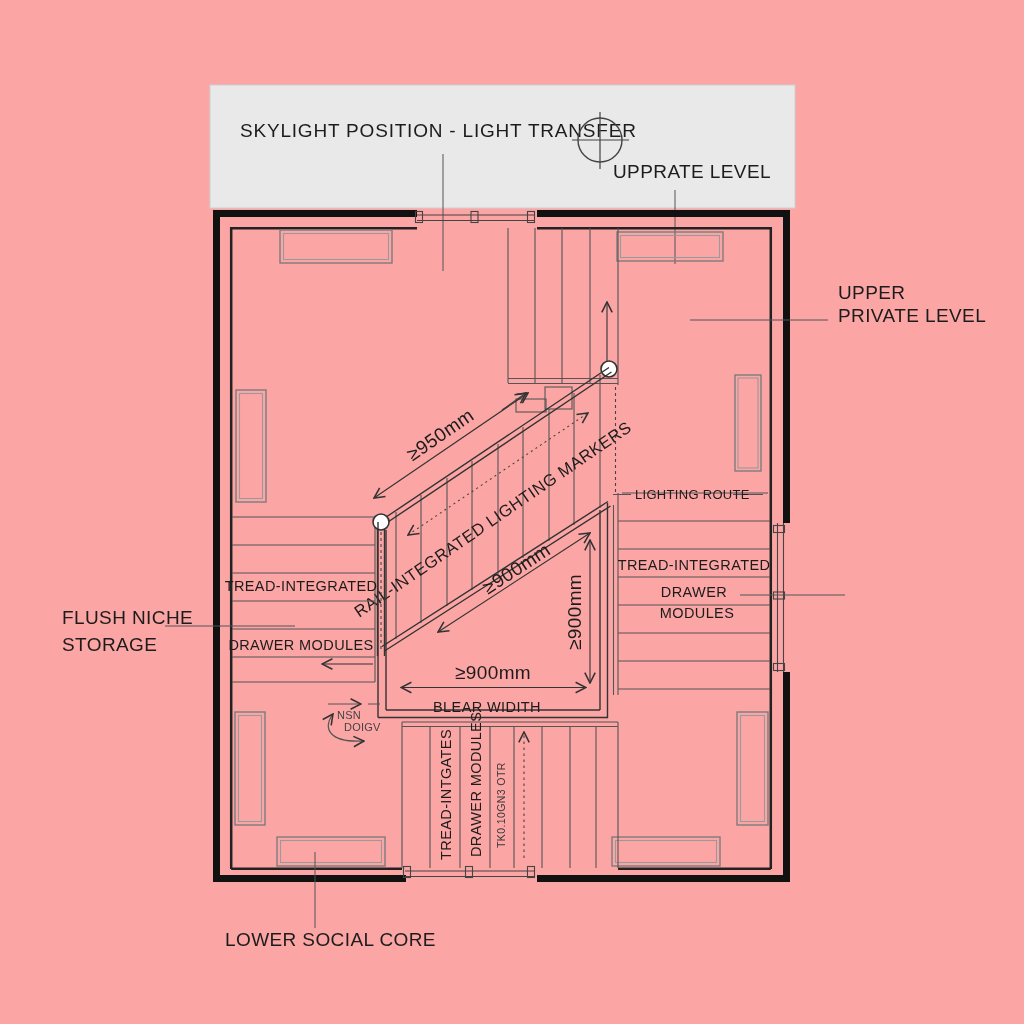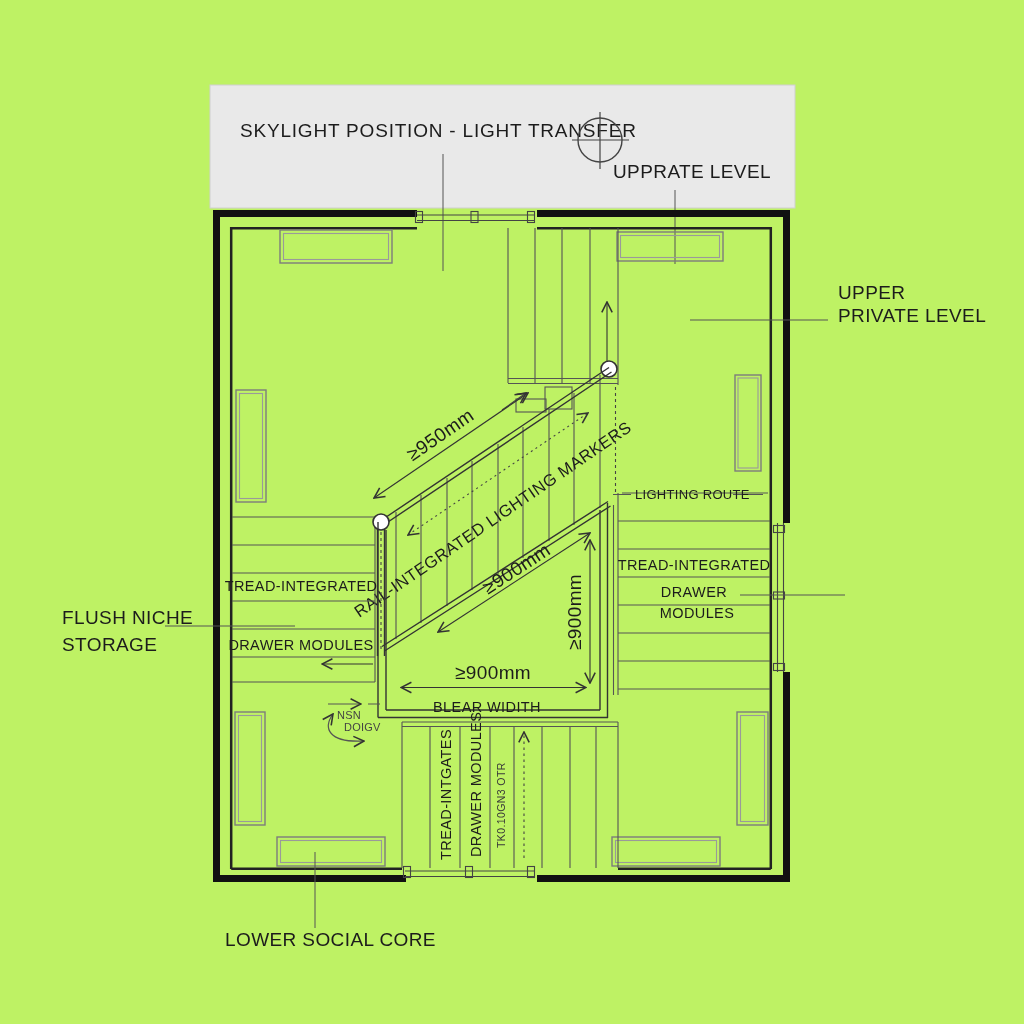--- a/index.html
+++ b/index.html
@@ -1,16 +1,16 @@
 <!DOCTYPE html>
 <html><head>
 <meta charset="utf-8">
 <style>
   html,body{margin:0;padding:0;background:#ffffff;}
-  .canvas{position:relative;width:1024px;height:1024px;background:#bef264;overflow:hidden;
+  .canvas{position:relative;width:1024px;height:1024px;background:#fca5a5;overflow:hidden;
           font-family:"Liberation Sans",sans-serif;}
   svg{position:absolute;left:0;top:0;}
   text{fill:#1c1c1c;font-family:"Liberation Sans",sans-serif;letter-spacing:0.4px;}
   .t-title{font-size:19px;letter-spacing:0.8px;}
   .t-label{font-size:19px;}
   .t-mid{font-size:14.5px;}
   .t-sm{font-size:13px;letter-spacing:0.3px;}
   .t-dim{font-size:19px;}
   .t-rail{font-size:16.5px;letter-spacing:0.5px;}
   .t-rot{font-size:14.5px;}

